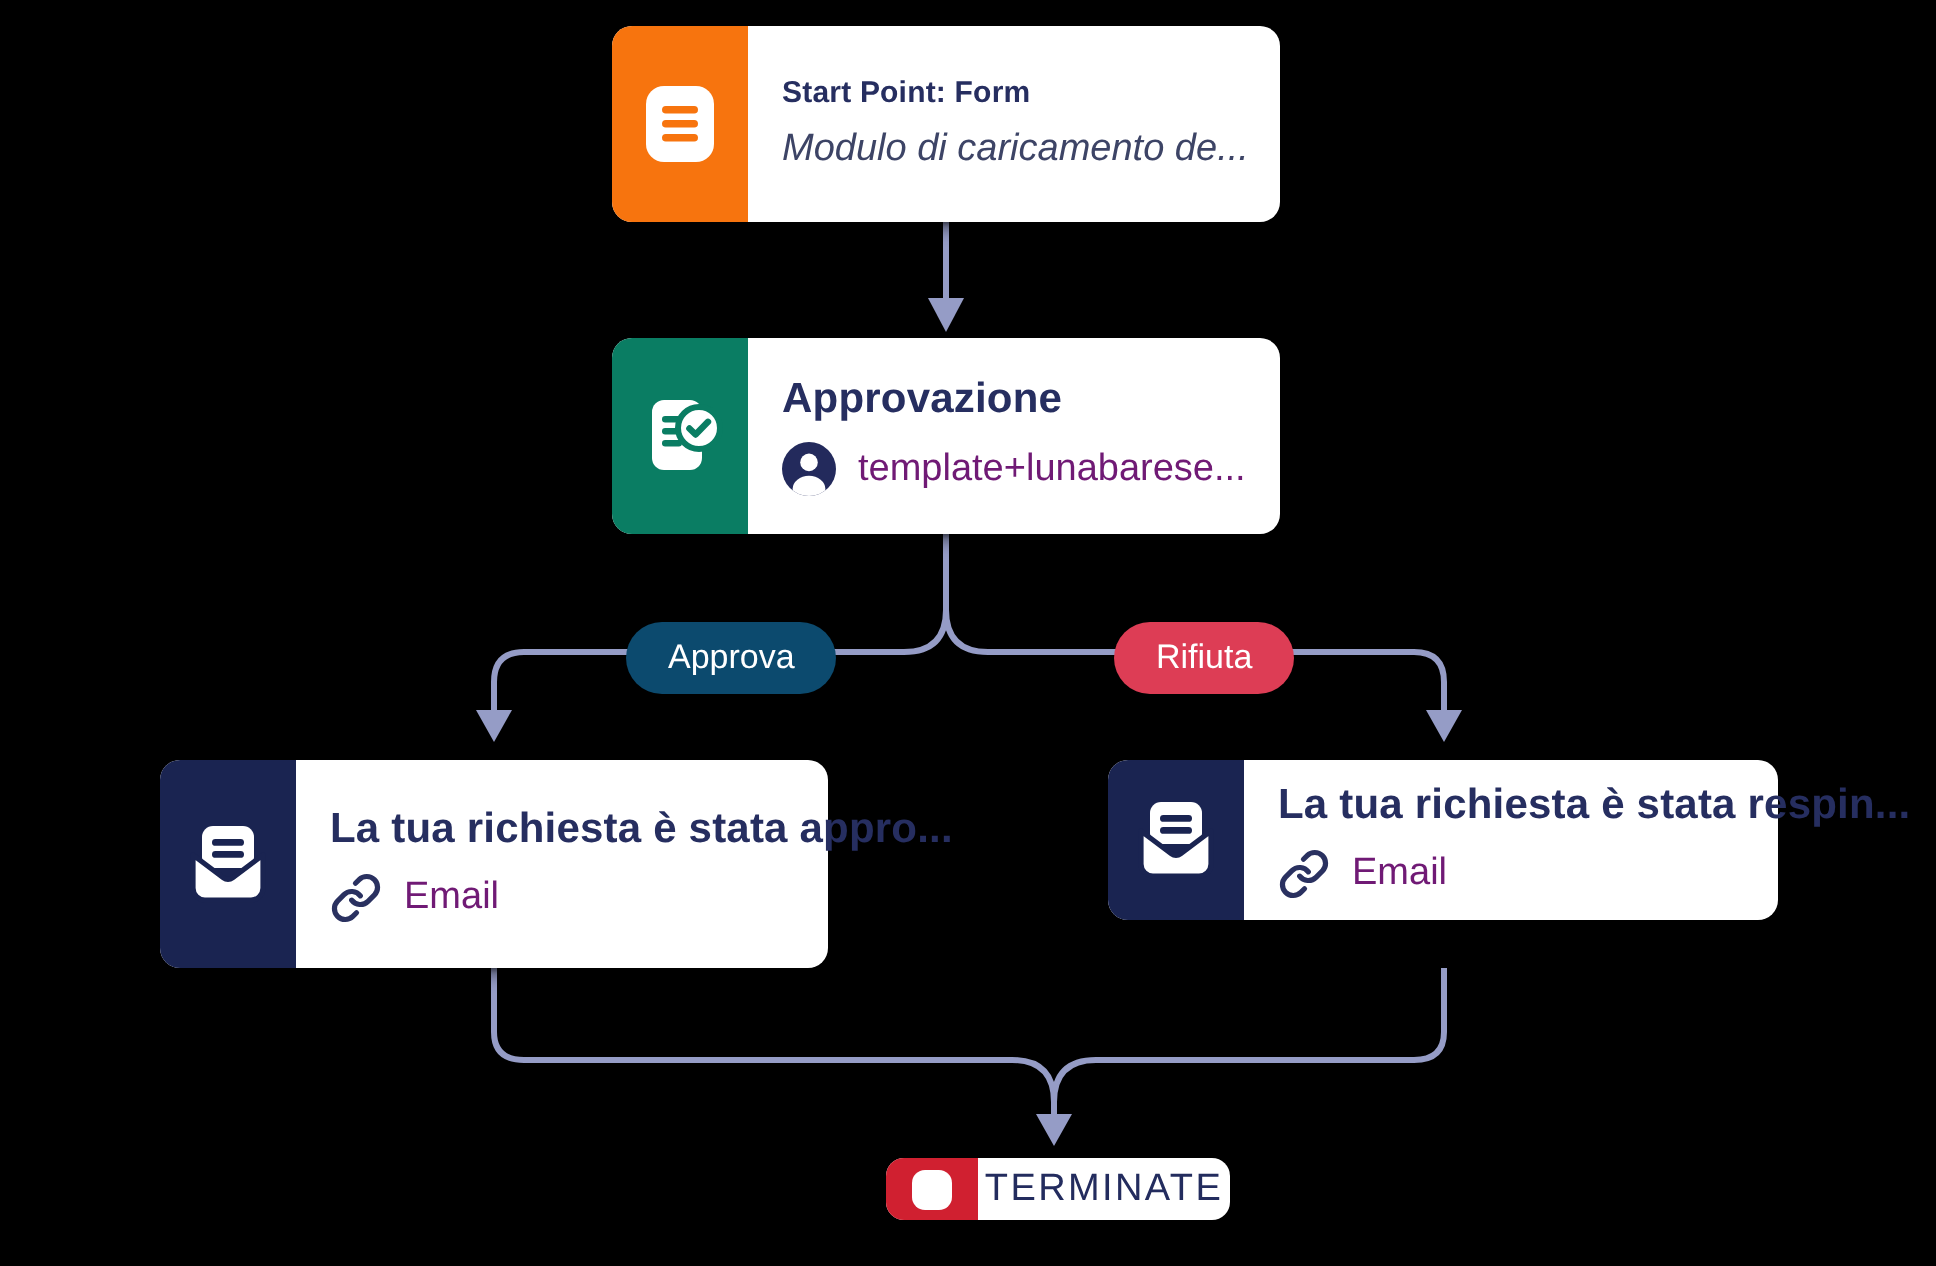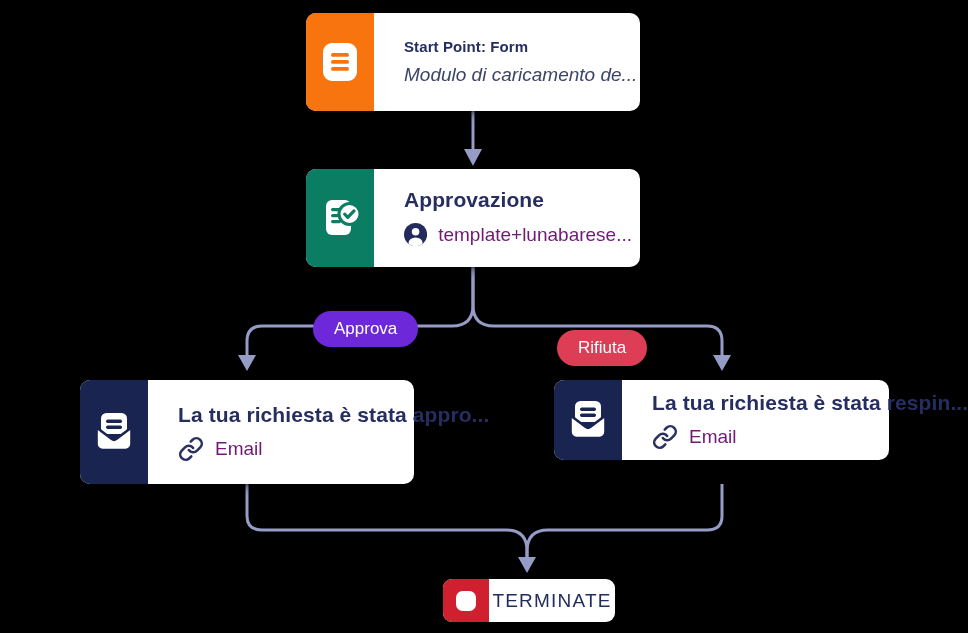--- a/index.html
+++ b/index.html
@@ -2,45 +2,45 @@
 <html><head>
 <meta charset="utf-8">
 <style>
   html,body{margin:0;padding:0;}
   body{font-family:"Liberation Sans",sans-serif;}
   #canvas{position:relative;width:968px;height:633px;overflow:hidden;}
   #connectors{position:absolute;left:0;top:0;z-index:1;}
 
   .node{
     position:absolute;z-index:2;display:flex;background:#ffffff;
-    border-radius:10px;box-shadow:0 3px 8px rgba(0,0,0,.55),0 1px 2px rgba(0,0,0,.35);gap:13px;
+    border-radius:10px;box-shadow:0 3px 8px rgba(0,0,0,.55),0 1px 2px rgba(0,0,0,.35);
   }
   .accent{
     flex:0 0 68px;border-radius:10px 0 0 10px;
     display:flex;align-items:center;justify-content:center;
   }
   .body{
     flex:1;display:flex;flex-direction:column;justify-content:center;
     padding-left:17px;padding-right:8px;gap:9px;min-width:0;
   }
   .title{font-weight:bold;font-size:21px;color:#262E60;letter-spacing:.1px;white-space:nowrap;}
   .title.sm{font-size:15px;}
   .subtitle{font-size:19px;color:#3D4466;white-space:nowrap;font-style:italic;}
   .meta-row{display:flex;align-items:center;gap:11px;font-size:19px;color:#701a75;white-space:nowrap;}
 
   .pill{
     position:absolute;z-index:3;height:36px;border-radius:18px;
     display:flex;align-items:center;justify-content:center;
     padding:0 21px;color:#ffffff;font-size:17px;
   }
   #pill-approve{left:313px;top:311px;}
-  #pill-reject{left:557px;top:311px;margin-top:19px;}
+  #pill-reject{left:557px;top:311px;}
 
   .terminate{
-    position:absolute;z-index:2;left:443px;top:579px;width:172px;height:43px;
+    position:absolute;z-index:2;left:443px;top:579px;width:172px;height:31px;
     background:#ffffff;border-radius:9px;display:flex;
     box-shadow:0 3px 8px rgba(0,0,0,.55),0 1px 2px rgba(0,0,0,.35);
   }
   .terminate .accent{flex:0 0 46px;border-radius:9px 0 0 9px;}
   .terminate-label{
     flex:1;display:flex;align-items:center;justify-content:center;
     font-size:19px;letter-spacing:1.2px;color:#232C5E;
   }
 
   #node-start{left:306px;top:13px;width:334px;height:98px;}
@@ -108,21 +108,21 @@
           <g clip-path="url(#pc)">
             <circle cx="13.5" cy="10.2" r="4.4" fill="#ffffff"></circle>
             <ellipse cx="13.5" cy="23.5" rx="8.2" ry="6.6" fill="#ffffff"></ellipse>
           </g>
         </svg>
         <span>template+lunabarese...</span>
       </div>
     </div>
   </div>
 
-  <div class="pill" id="pill-approve" style="background: #6d28d9;">
+  <div class="pill" id="pill-approve" style="background: #0c4a6e;">
     <span>Approva</span>
   </div>
   <div class="pill" id="pill-reject" style="background: rgb(221, 61, 85);">
     <span>Rifiuta</span>
   </div>
 
   <div class="node" id="node-email-approved">
     <div class="accent" style="background: rgb(26, 36, 81);">
       <svg width="46" height="46" viewBox="0 0 46 46" style="color: rgb(26, 36, 81);">
         <rect x="10" y="4" width="26" height="21" rx="5.5" fill="#ffffff"></rect>

